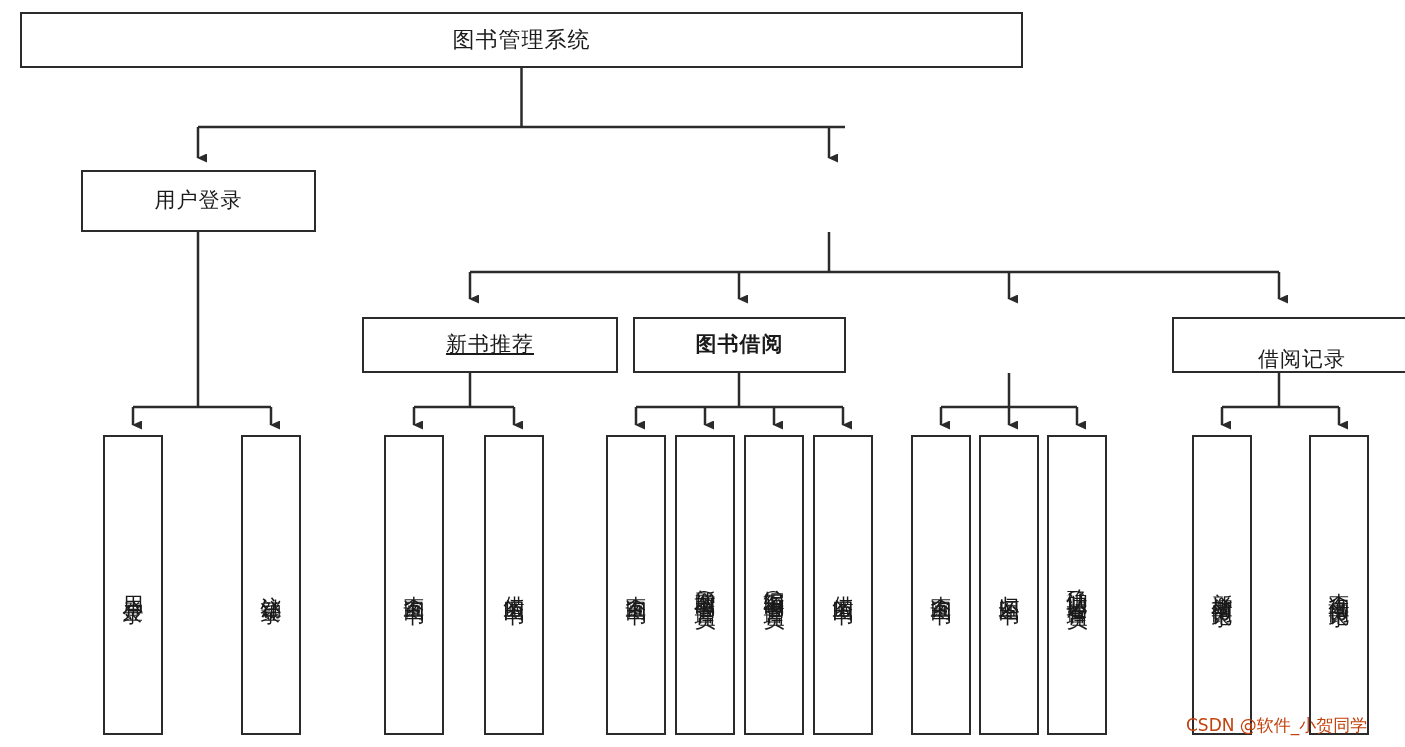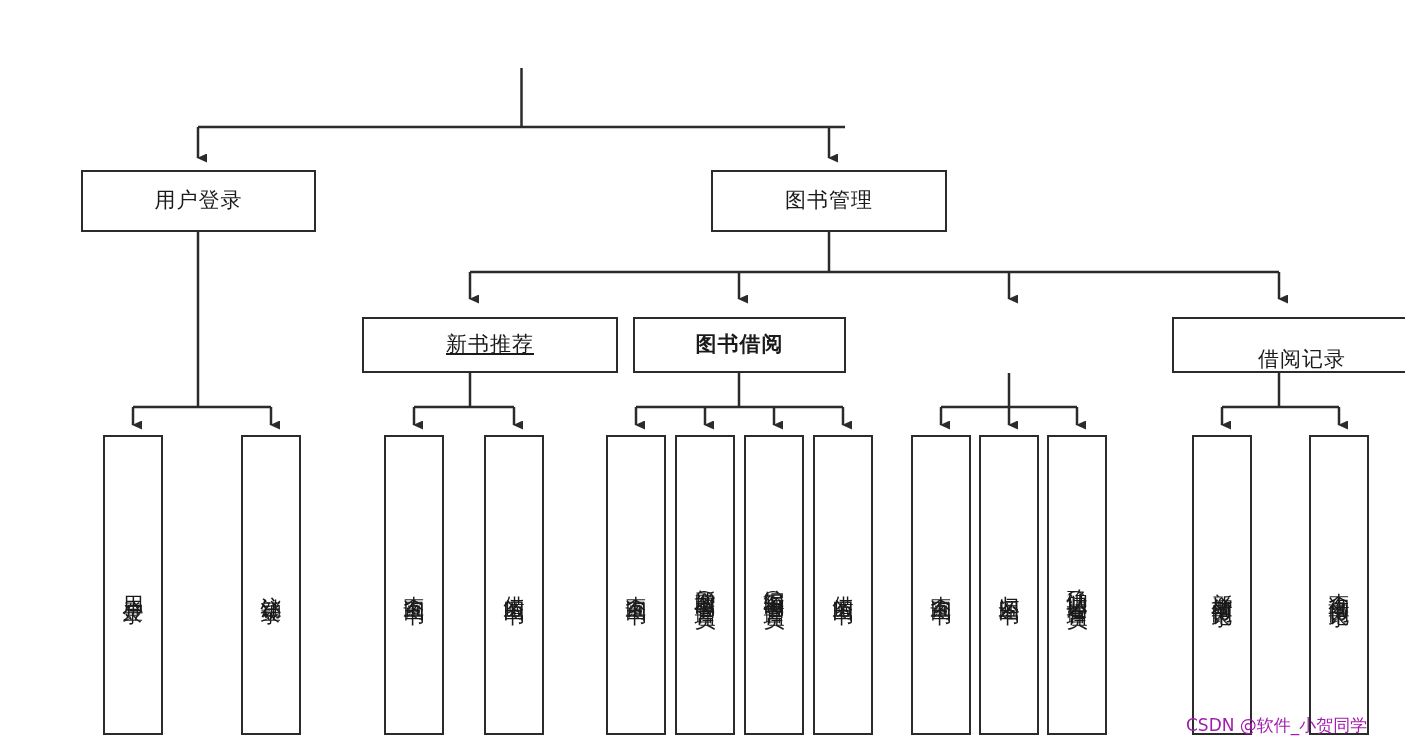--- a/index.html
+++ b/index.html
@@ -60,21 +60,21 @@
   .node-v .vtext {
     writing-mode: vertical-rl;
     text-orientation: upright;
     display: block;
   }
   .watermark {
     position: absolute;
     left: 1186px;
     top: 714px;
     font-size: 17px;
-    color: #a21caf;
+    color: #c2410c;
     white-space: nowrap;
     z-index: 3;
     font-family: "DejaVu Sans", "Liberation Sans", sans-serif;
   }
 </style>
 </head>
 <body>
 
 <div id="diagram-root">
 
@@ -121,26 +121,26 @@
       <path d="M 1009 407 L 1009 425" marker-end="url(#arrowhead)"></path>
       <path d="M 1077 407 L 1077 425" marker-end="url(#arrowhead)"></path>
 
       <path d="M 1279 373 L 1279 407"></path>
       <path d="M 1222 407 L 1339 407"></path>
       <path d="M 1222 407 L 1222 425" marker-end="url(#arrowhead)"></path>
       <path d="M 1339 407 L 1339 425" marker-end="url(#arrowhead)"></path>
     </g>
   </svg>
 
+  <div class="node node-h node-root" style="left:20px; top:12px; width:1003px; height:56px;">
+    <span>图书管理系统</span>
+  </div>
 
   <div class="node node-h" style="left:81px; top:170px; width:235px; height:62px;">
     <span>用户登录</span>
-  </div>
-  <div class="node node-h" style="left:711px; top:170px; width:236px; height:62px;">
-    <span>图书管理</span>
   </div>
 
   <div class="node node-h" style="left:362px; top:317px; width:256px; height:56px;text-decoration:underline;">
     <span>新书推荐</span>
   </div>
   <div class="node node-h" style="left:633px; top:317px; width:213px; height:56px;font-weight:bold;">
     <span>图书借阅</span>
   </div>
   <div class="node node-h" style="left:1172px; top:317px; width:260px; height:56px;align-items:flex-end;">
     <span>借阅记录</span>

